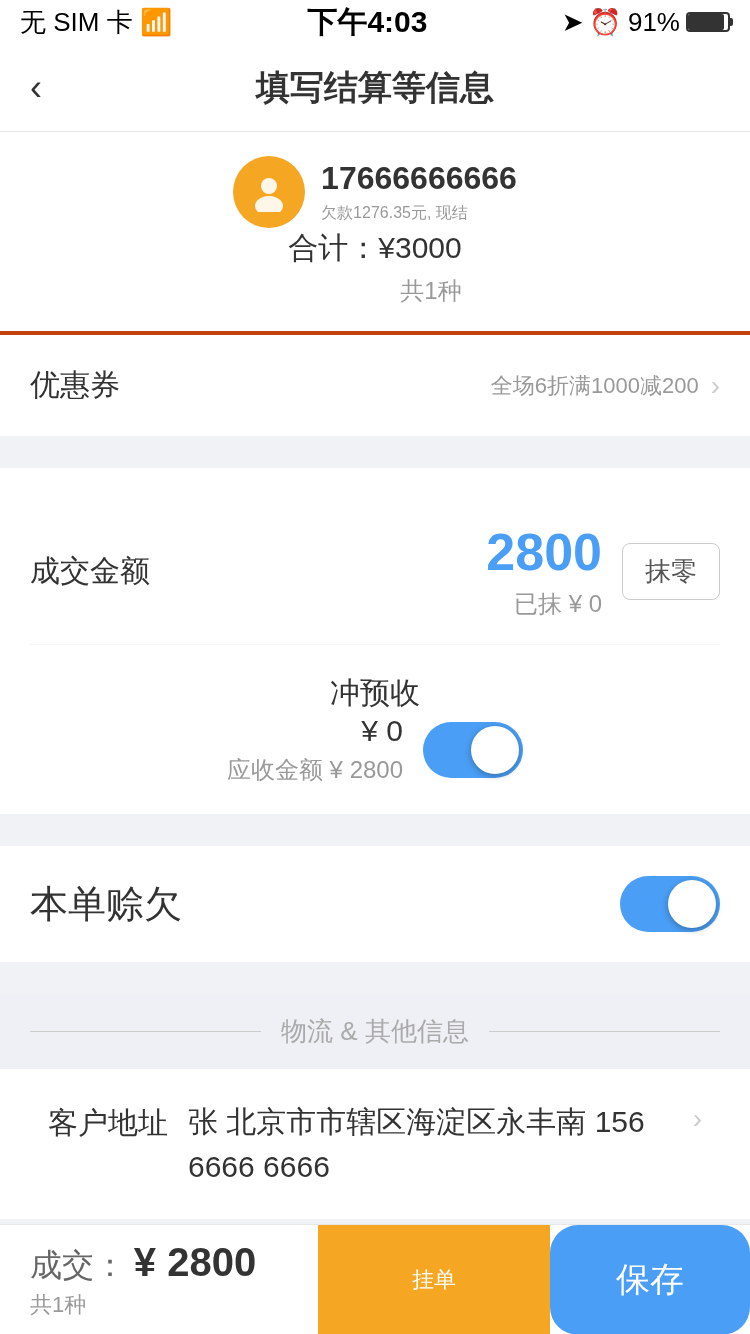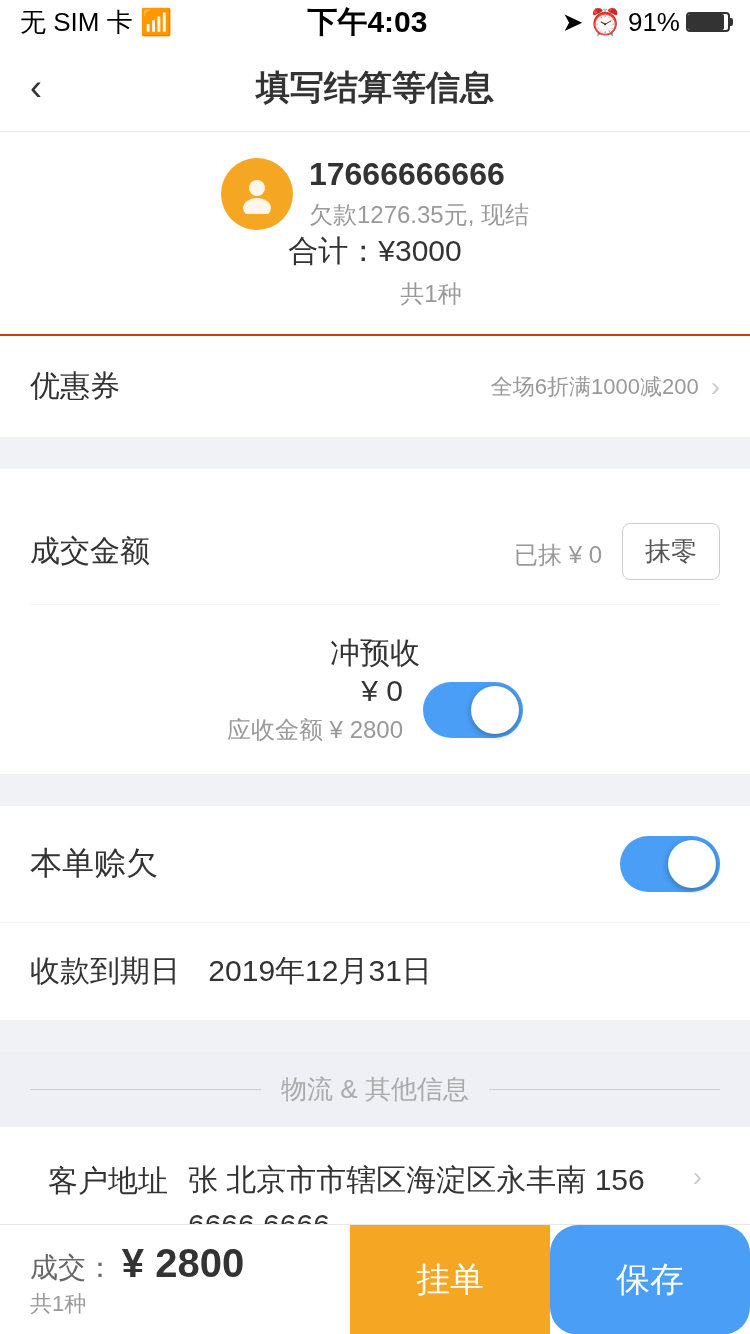--- a/index.html
+++ b/index.html
@@ -108,33 +108,33 @@
       background: #f5a623;
       border-radius: 50%;
       display: flex;
       align-items: center;
       justify-content: center;
       color: #fff;
       font-size: 32px;
     }
     .customer-info {}
     .customer-phone { font-size: 32px; font-weight: 600; color: #333; }
-    .customer-debt { font-size: 24px; color: #999; margin-top: 6px; }
+    .customer-debt { font-size: 16px; color: #999; margin-top: 6px; }
     .customer-total { text-align: right; }
     .total-amount { font-size: 30px; color: #333; font-weight: 500; }
     .total-count { font-size: 24px; color: #999; margin-top: 6px; }
 
     
     .coupon-row {
       background: #fff;
       padding: 30px 30px;
       display: flex;
       align-items: center;
       justify-content: space-between;
-      border-top: 2px solid #c2410c;
+      border-top: 4px solid #c2410c;
     }
     .coupon-label { font-size: 30px; color: #333; }
     .coupon-right { display: flex; align-items: center; gap: 12px; }
     .coupon-discount { font-size: 32px; color: #333; font-weight: 500; }
     .coupon-desc { font-size: 22px; color: #999; }
     .coupon-arrow { font-size: 28px; color: #ccc; }
 
     
     .section-divider { height: 16px; background: #f0f2f5; }
 
@@ -198,21 +198,21 @@
     }
 
     
     .debt-section {
       background: #fff;
       padding: 30px 30px;
       display: flex;
       align-items: center;
       justify-content: space-between;
     }
-    .debt-label { font-size: 32px; color: #333; text-align: right; }
+    .debt-label { font-size: 38px; color: #333; text-align: right; }
 
     
     .duedate-section {
       background: #fff;
       padding: 28px 30px;
       font-size: 30px;
       color: #333;
       border-top: 1px solid #f5f5f5;
     }
 
@@ -254,31 +254,31 @@
       height: 110px;
       background: #fff;
       display: flex;
       align-items: center;
       border-top: 1px solid #e8e8e8;
     }
     .bottom-info {
       flex: 1;
       padding: 0 30px;
     }
-    .bottom-deal { font-size: 28px; color: #666; }
+    .bottom-deal { font-size: 32px; color: #666; }
     .bottom-amount { font-size: 40px; font-weight: 600; color: #333; }
     .bottom-count { font-size: 22px; color: #999; margin-top: 2px; }
     .bottom-btn-hang {
-      width: 200px;
+      width: 232px;
       height: 110px;
       background: #f5a623;
       display: flex;
       align-items: center;
       justify-content: center;
-      font-size: 34px;
+      font-size: 22px;
       color: #fff;
       font-weight: 500;
       cursor: pointer;
     }
     .bottom-btn-save {
       width: 200px;
       height: 110px;
       background: #4a9ef5;
       display: flex;
       align-items: center;
@@ -348,20 +348,21 @@
   </div>
 
   <div class="section-divider"></div>
 
   <div class="amount-section card">
 
     <div class="amount-row">
       <span class="row-label">成交金额</span>
       <div class="row-right">
         <div>
+          <div class="amount-value">2800</div>
           <div class="amount-sub">已抹  ¥ 0</div>
         </div>
         <button class="round-btn">抹零</button>
       </div>
     </div>
 
     <div class="prepay-row">
       <span class="row-label">冲预收</span>
       <div class="prepay-right">
         <div class="prepay-amount">
@@ -378,24 +379,20 @@
   <div class="section-divider"></div>
 
   <div class="card">
     <div class="debt-section">
       <span class="debt-label">本单赊欠</span>
       <div class="toggle">
         <div class="toggle-knob"></div>
       </div>
     </div>
 
-    <div class="duedate-section">
-      <span>收款到期日</span>
-      <span style="margin-left:20px">2019年12月31日</span>
-    </div>
   </div>
 
   <div class="section-divider"></div>
 
   <div class="logistics-divider">
     <div class="divider-line"></div>
     <span>物流 &amp; 其他信息</span>
     <div class="divider-line"></div>
   </div>
 

